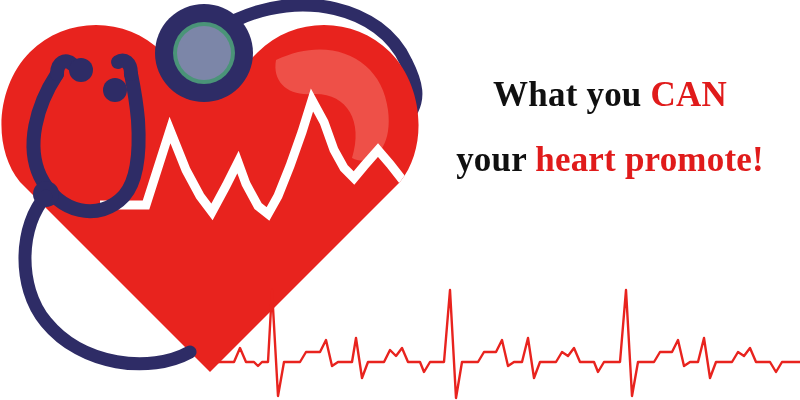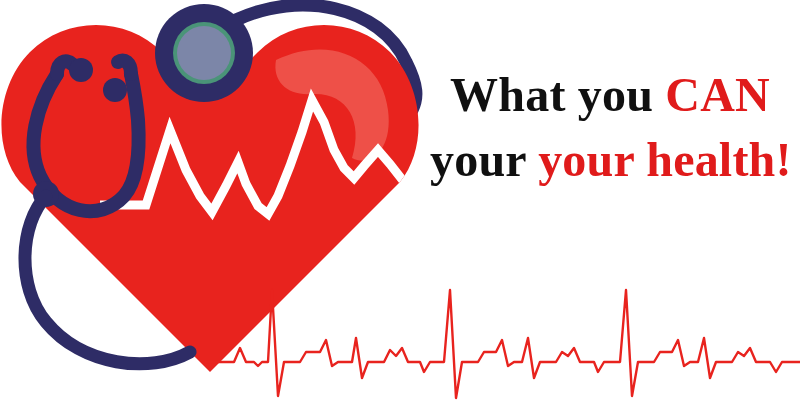--- a/index.html
+++ b/index.html
@@ -23,21 +23,21 @@
     height: 400px;
   }
   .headline {
     position: absolute;
     left: 430px;
     top: 62px;
     width: 360px;
     text-align: center;
     font-family: "Liberation Serif", serif;
     font-weight: bold;
-    font-size: 48px;
+    font-size: 35px;
     line-height: 65px;
     color: #101010;
     letter-spacing: 0.2px;
     -webkit-font-smoothing: antialiased;
   }
   .headline .line {
     display: block;
     white-space: nowrap;
   }
   .accent {
@@ -140,16 +140,16 @@
                         654,362 660,352 666,352 672,352 678,340 684,366 690,362
                         698,362 704,338 710,378 716,362 724,362
                         732,362 738,352 744,356 750,348 756,362 762,362
                         770,362 776,372 782,362 792,362 800,362" fill="none" stroke="#e8231e" stroke-width="2.4" stroke-linejoin="round" stroke-linecap="round"></polyline>
     </g>
 
   </svg>
 
   <div class="headline">
     <span class="line"><span>What you </span><span class="accent">CAN</span></span>
-    <span class="line"><span>your </span><span class="accent">your health!</span></span>
+    <span class="line"><span>your </span><span class="accent">heart promote!</span></span>
   </div>
 
 </div>
 
 </body></html>

